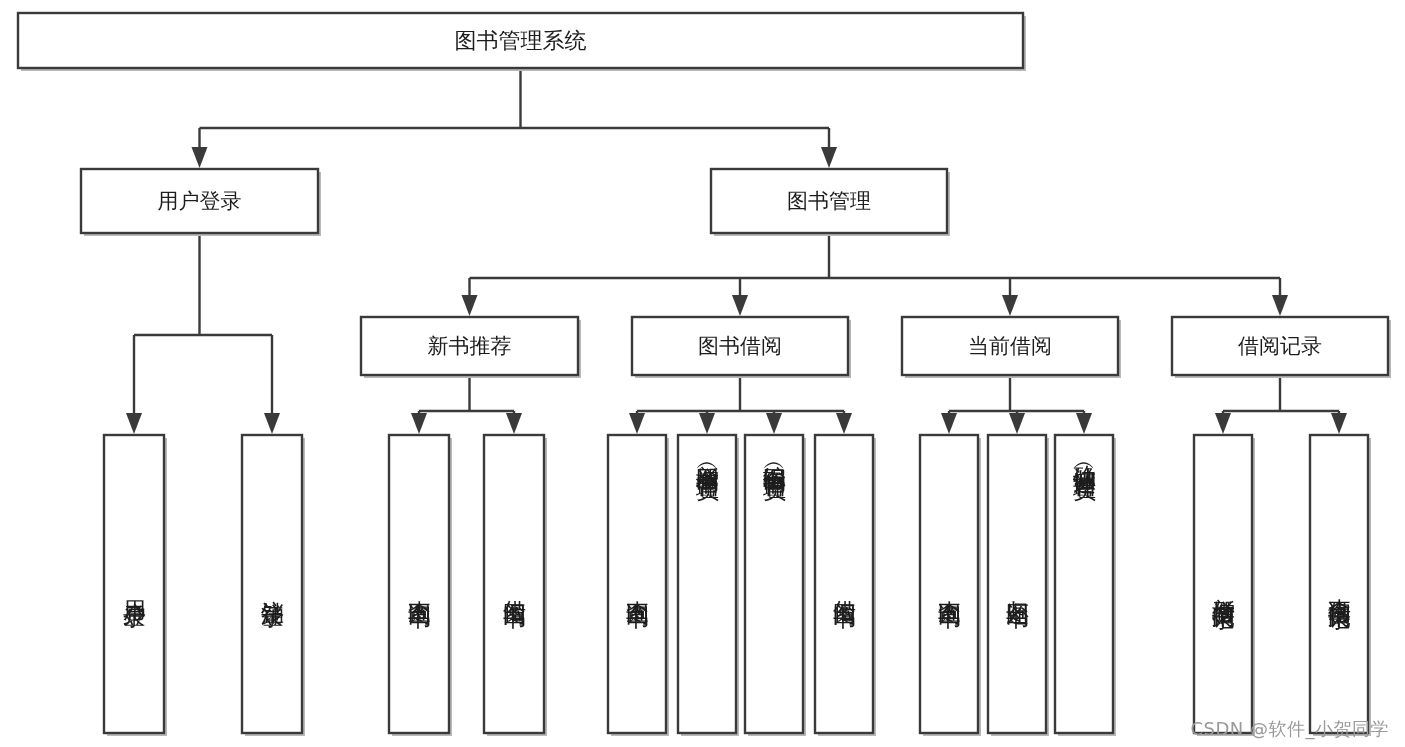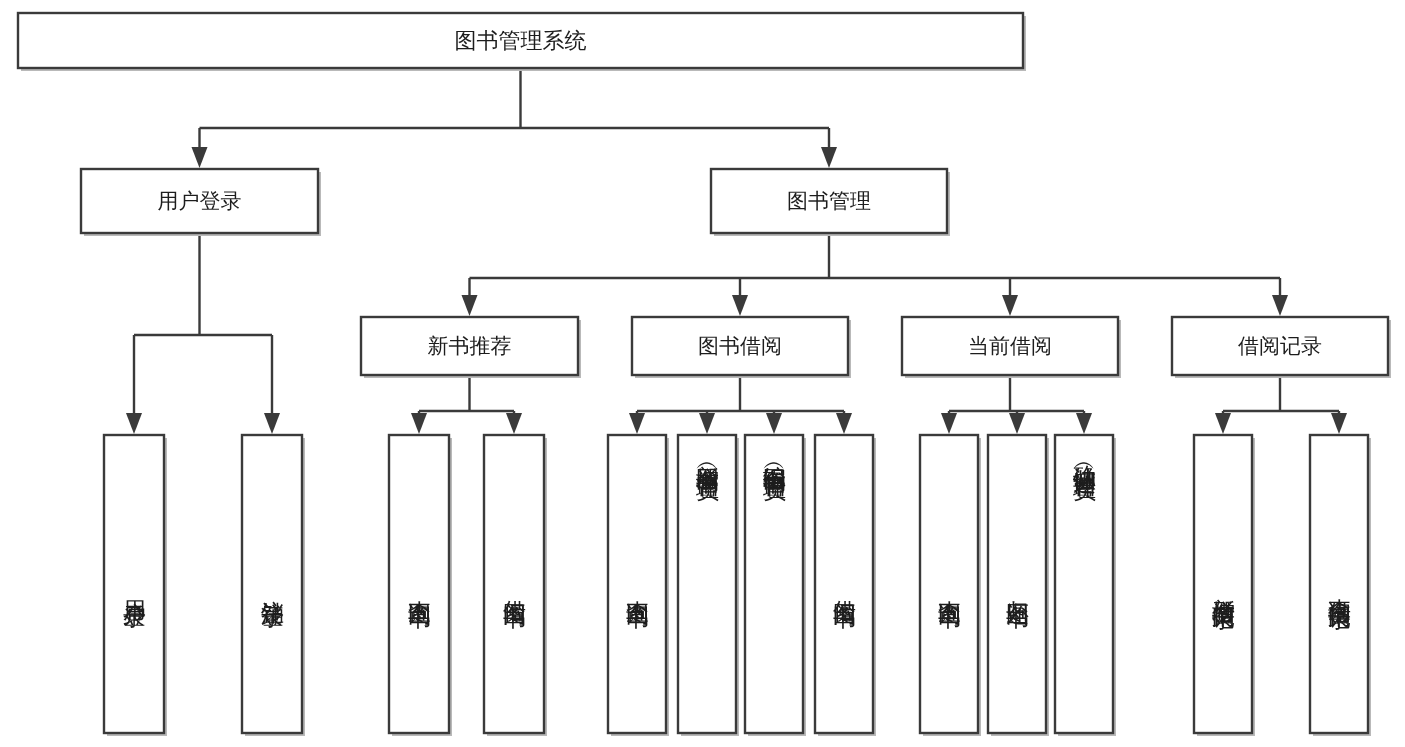--- a/index.html
+++ b/index.html
@@ -286,14 +286,15 @@
         <span class="leaf-label">确认归还（管理员）</span>
       </div>
       <div class="leaf-label-wrap" style="left: 1194px; top: 447px; width: 58px; height: 278px; align-items: center;">
         <span class="leaf-label">新增借阅记录</span>
       </div>
       <div class="leaf-label-wrap" style="left: 1310px; top: 447px; width: 58px; height: 278px; align-items: center;">
         <span class="leaf-label">查询借阅记录</span>
       </div>
     </div>
 
+  <div class="watermark">CSDN @软件_小贺同学</div>
 
 </div>
 
 </body></html>

